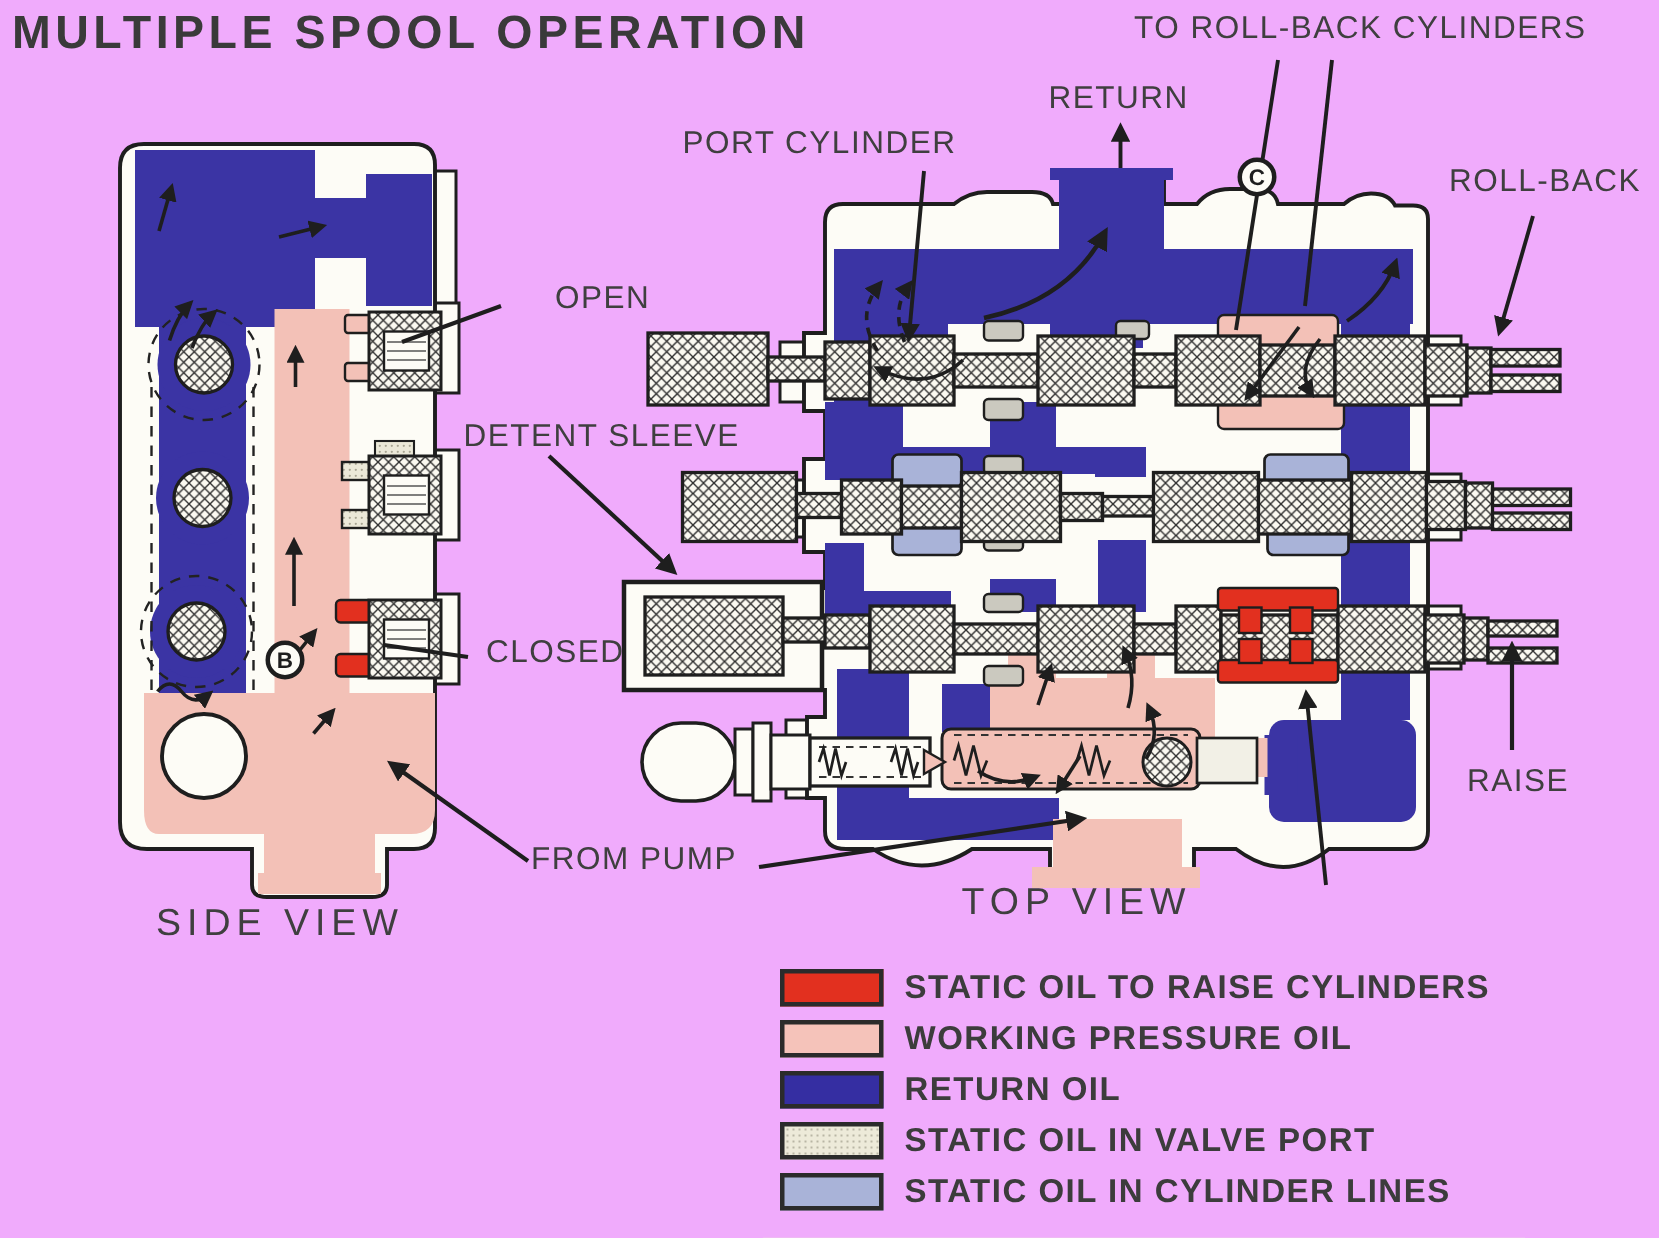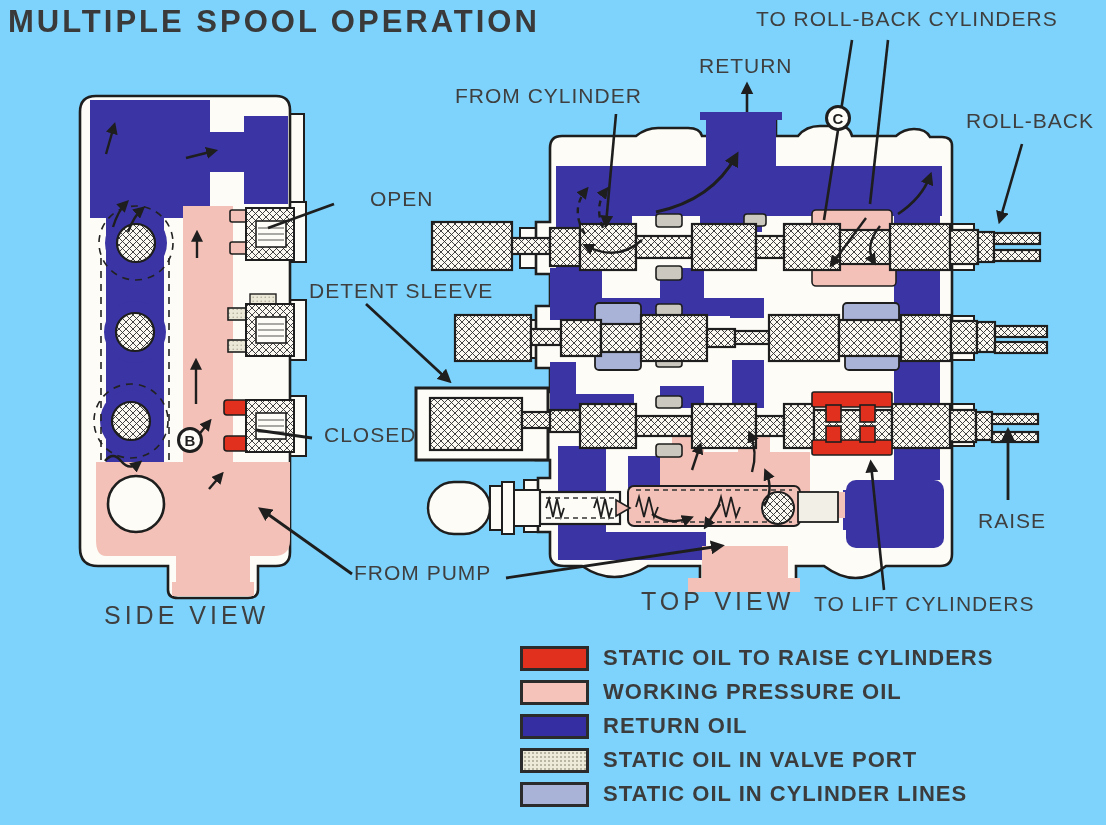--- a/index.html
+++ b/index.html
@@ -1,17 +1,17 @@
 <!DOCTYPE html>
 <html><head>
 <meta charset="utf-8">
 <style>
   html,body{margin:0;padding:0;}
   body{background:#e9e6da;font-family:"Liberation Sans", sans-serif;}
-  #stage{position:relative;width:1106px;height:825px;background:#7dd3fc;overflow:hidden;}
+  #stage{position:relative;width:1106px;height:825px;background:#f0abfc;overflow:hidden;}
   #art{position:absolute;left:0;top:0;}
   .lbl{position:absolute;color:#3f3f3f;font-size:21px;letter-spacing:1px;white-space:nowrap;}
   .title{position:absolute;color:#3a3a3a;font-size:31px;font-weight:700;letter-spacing:3px;white-space:nowrap;}
   .caption{position:absolute;color:#3f3f3f;font-size:25px;letter-spacing:4px;white-space:nowrap;}
   .marker{position:absolute;width:26px;height:26px;border:3px solid #1e1e1e;border-radius:50%;
           background:#fdfcf6;color:#1e1e1e;font-size:15px;font-weight:700;display:flex;
           align-items:center;justify-content:center;box-sizing:border-box;}
   #legend{position:absolute;left:520px;top:648px;}
   .leg-row{display:flex;align-items:center;height:20px;margin-bottom:14px;}
   .sw{width:63px;height:19px;border:3px solid #2b2b2b;margin-right:14px;box-sizing:content-box;flex:none;}
@@ -293,26 +293,25 @@
     <path d="M366,304 L448,380" stroke-width="2.8" marker-end="url(#ah)"></path>
     <path d="M334,204 L268,228" stroke-width="2.8"></path>
     <path d="M312,438 L256,430" stroke-width="2.8"></path>
     <path d="M352,574 L262,510" stroke-width="2.8" marker-end="url(#ah)"></path>
     <path d="M506,578 L720,546" stroke-width="2.8" marker-end="url(#ah)"></path>
   </g>
 </svg>
 
 <div class="title" style="left:8px;top:4px;">MULTIPLE SPOOL OPERATION</div>
 
-<div class="lbl" style="left:455px;top:84px;">FROM CYLINDER</div>
+<div class="lbl" style="left:455px;top:84px;">PORT CYLINDER</div>
 <div class="lbl" style="left:699px;top:54px;">RETURN</div>
 <div class="lbl" style="left:756px;top:7px;">TO ROLL-BACK CYLINDERS</div>
 <div class="lbl" style="left:966px;top:109px;">ROLL-BACK</div>
 <div class="lbl" style="left:978px;top:509px;">RAISE</div>
-<div class="lbl" style="left:814px;top:592px;">TO LIFT CYLINDERS</div>
 
 <div class="lbl" style="left:338px;top:187px;margin-left:32px;">OPEN</div>
 <div class="lbl" style="left:309px;top:279px;">DETENT SLEEVE</div>
 <div class="lbl" style="left:324px;top:423px;">CLOSED</div>
 <div class="lbl" style="left:354px;top:561px;">FROM PUMP</div>
 
 <div class="caption" style="left:104px;top:601px;">SIDE VIEW</div>
 <div class="caption" style="left:641px;top:587px;">TOP VIEW</div>
 
 <div class="marker" style="left:177px;top:427px;">B</div>

